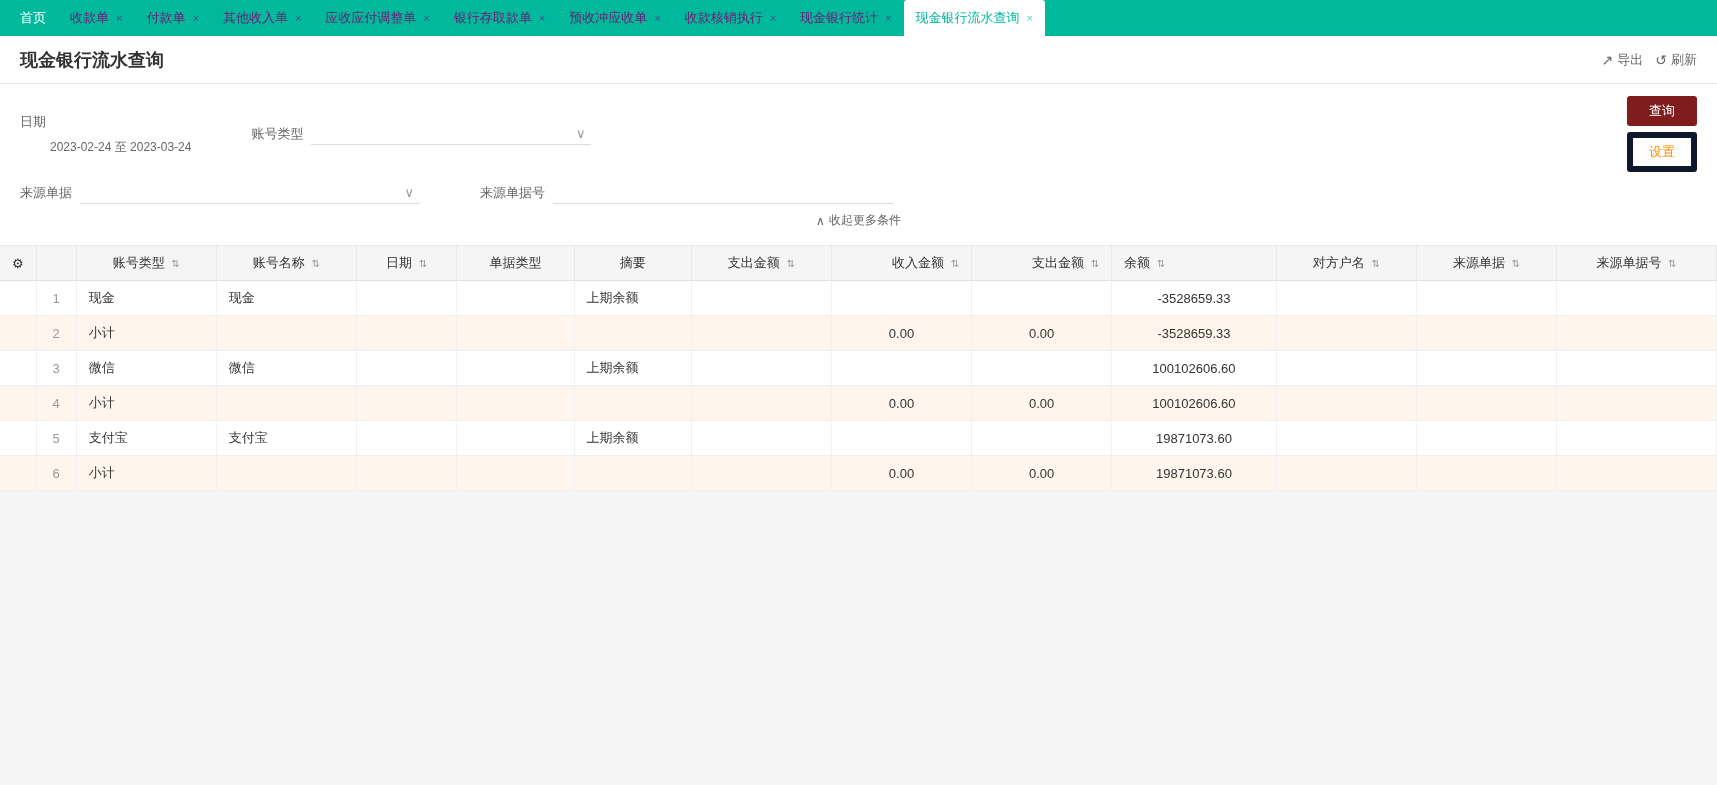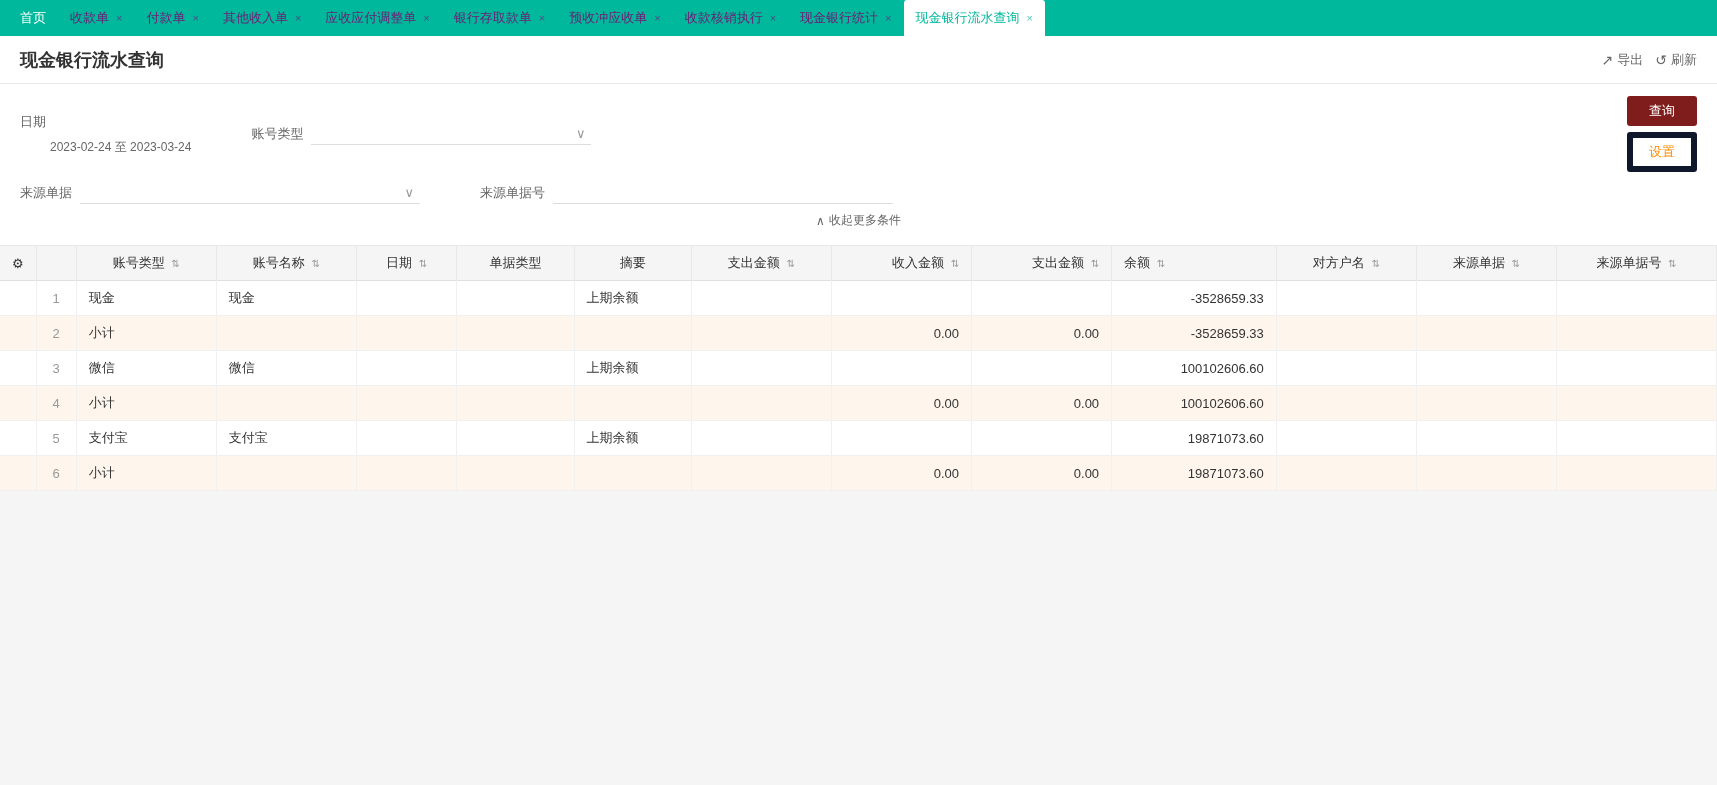--- a/index.html
+++ b/index.html
@@ -221,21 +221,21 @@
       padding: 8px 12px;
       color: #333;
       border-right: 1px solid #f0f0f0;
       white-space: nowrap;
     }
     .row-num {
       color: #999;
       text-align: center;
     }
     .amount-cell {
-      text-align: right;
+      text-align: center;
     }
     .gear-col {
       width: 36px;
       text-align: center;
     }
     .gear-icon-cell {
       color: #666;
       font-size: 14px;
       text-align: center;
     }

